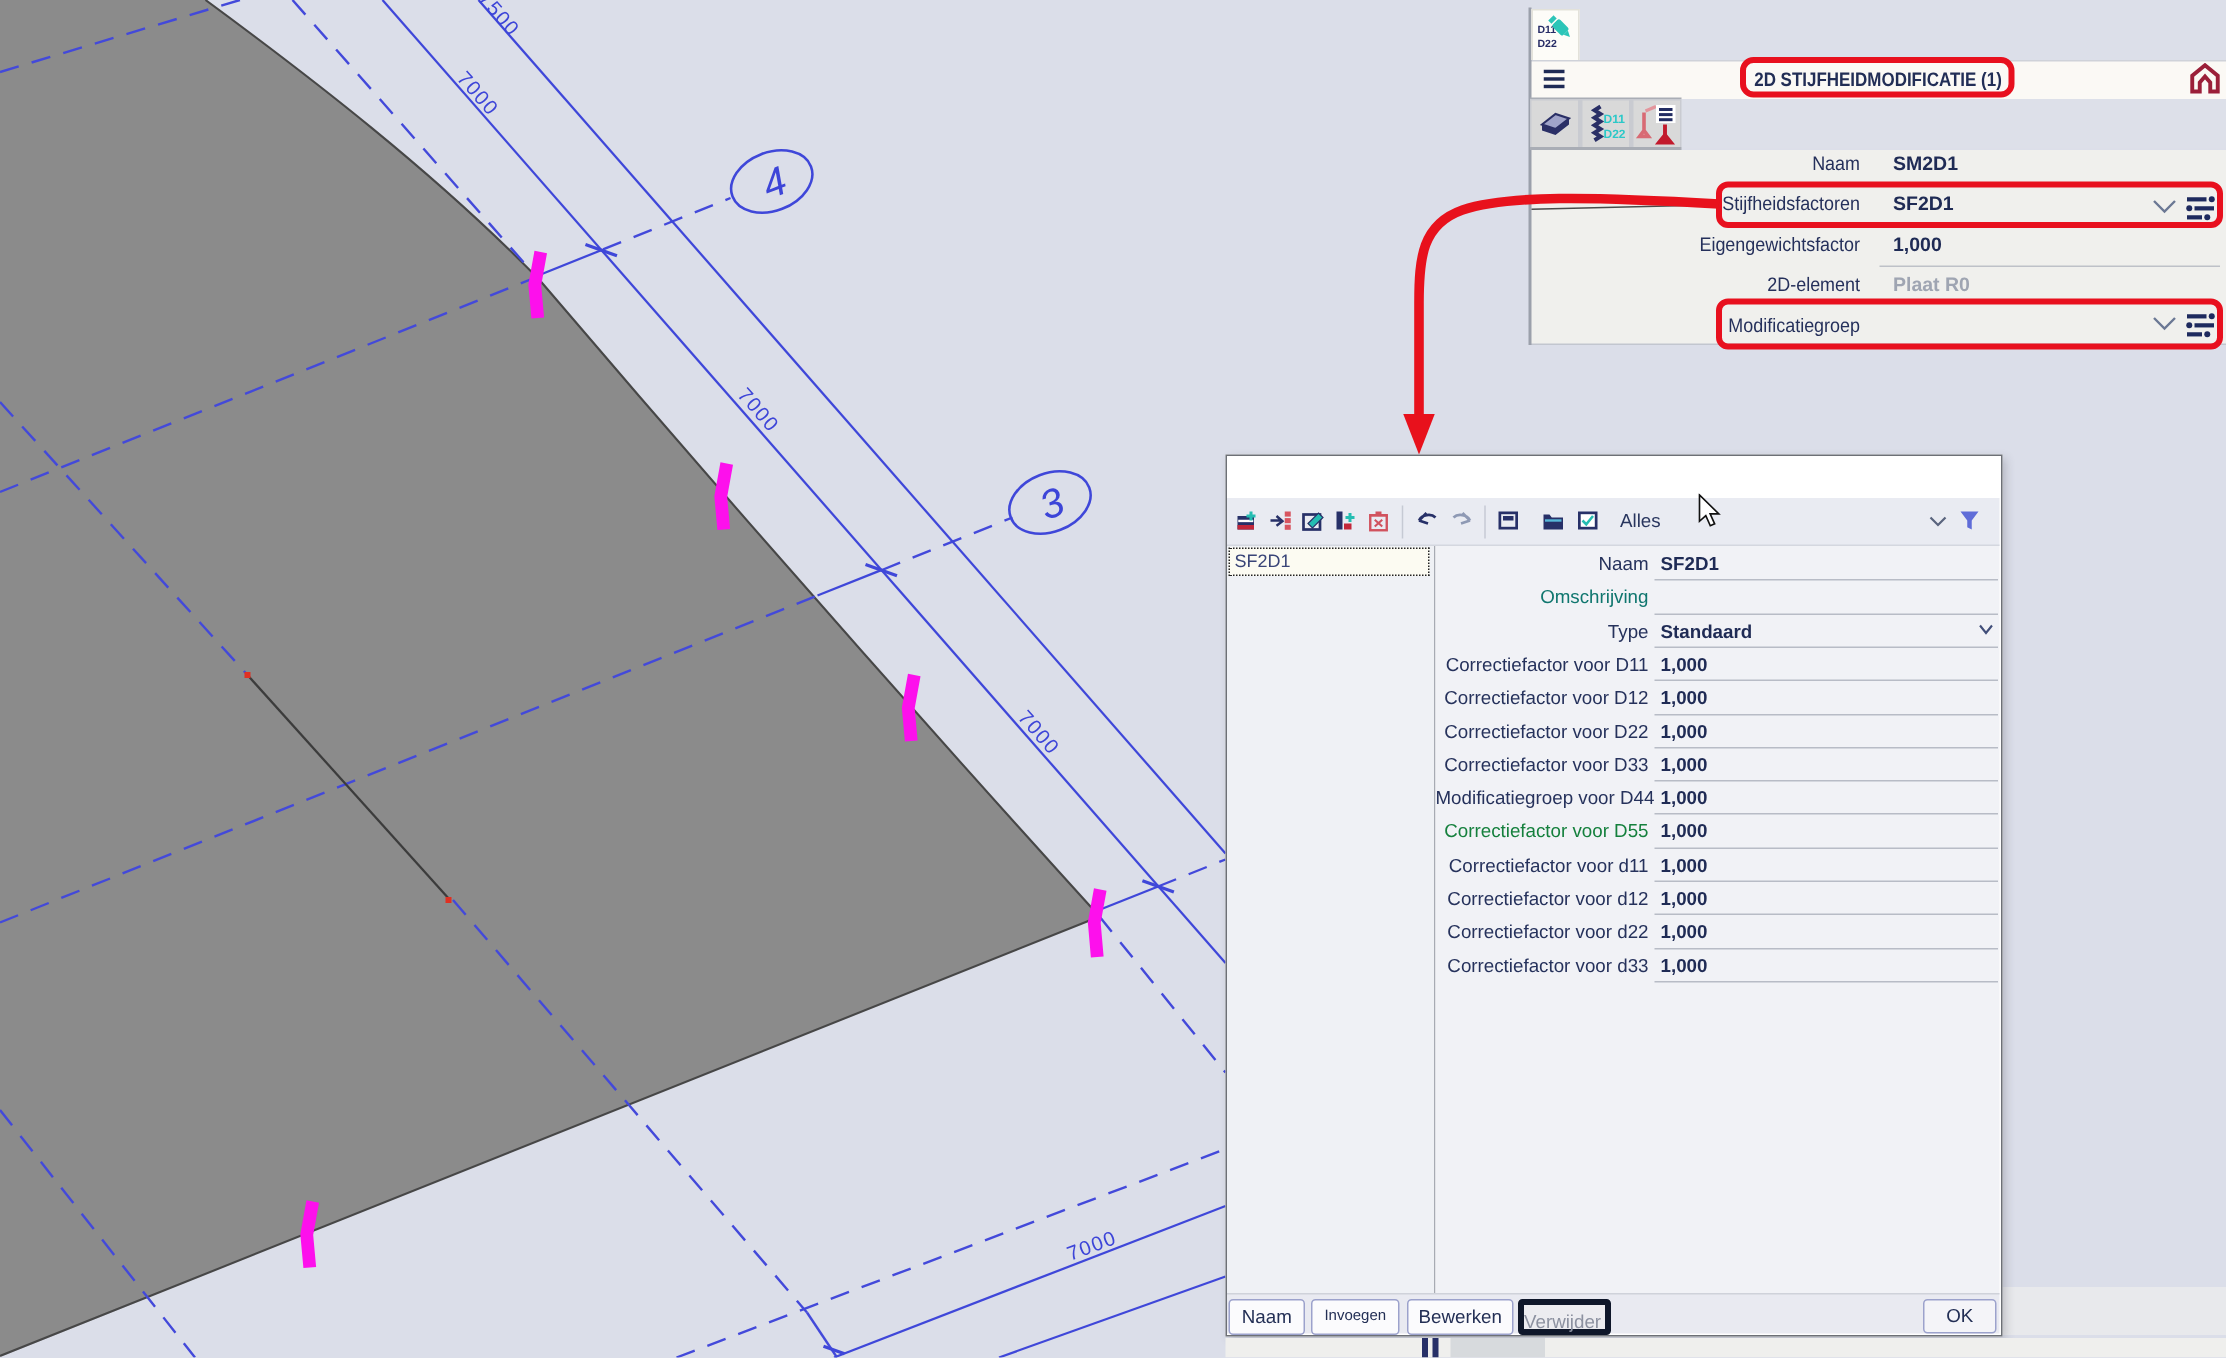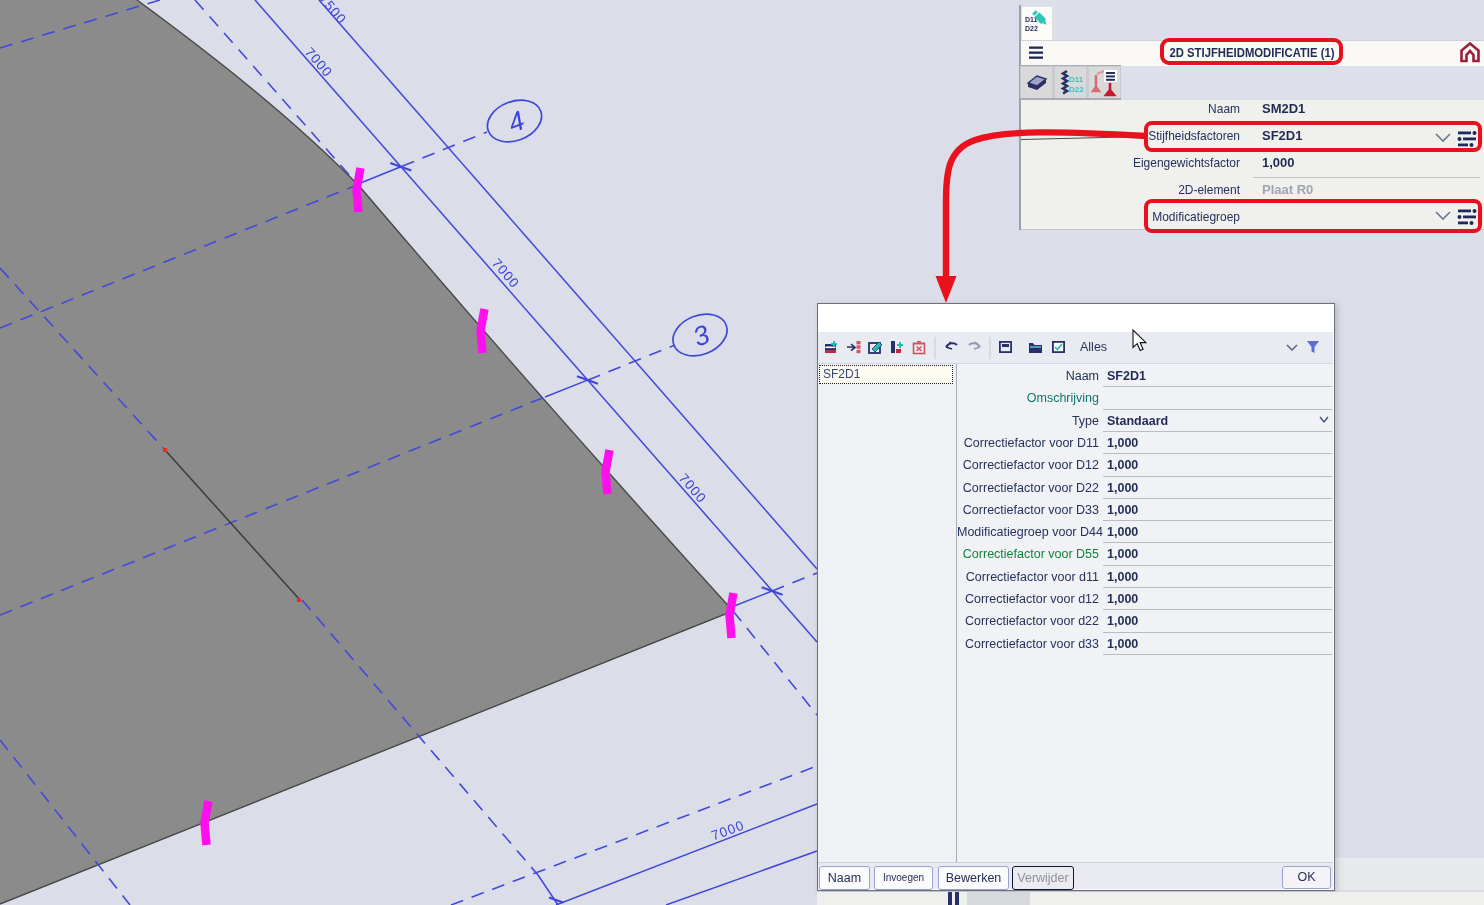--- a/index.html
+++ b/index.html
@@ -288,21 +288,21 @@
   <div class="abs" style="left:139px;top:328.6px;width:142px;height:22.3px;font-size:12.5px;color:#26325c;text-align:right;line-height:22.3px;white-space:nowrap">Correctiefactor voor d33</div>
   <div class="abs" style="left:289px;top:328.6px;height:22.3px;font-size:12.5px;font-weight:bold;color:#1f2b55;line-height:22.3px">1,000</div>
   <div class="abs" style="left:285px;top:349.9px;width:229px;height:1px;background:#b8bcc6"></div>
   <svg class="abs" style="left:500px;top:111px" width="12" height="10" viewBox="0 0 12 10">
         <path d="M2,2 L6,7 L10,2" stroke="#424f7a" stroke-width="1.4" fill="none"></path>
       </svg>
   <div class="abs" style="left:0;top:558px;width:515px;height:27px;background:#e9eaf1;border-top:1px solid #cfd2da"></div>
   <div class="abs" style="left:1px;top:562px;width:51px;height:24px;background:#fbfbfd;border:1px solid #9ca2cc;border-radius:3px;font-size:12.5px;color:#232f55;text-align:center;line-height:22px">Naam</div>
   <div class="abs" style="left:56px;top:562px;width:59px;height:24px;background:#fbfbfd;border:1px solid #9ca2cc;border-radius:3px;font-size:10px;color:#232f55;text-align:center;line-height:22px">Invoegen</div>
   <div class="abs" style="left:120px;top:562px;width:71px;height:24px;background:#fbfbfd;border:1px solid #9ca2cc;border-radius:3px;font-size:12.5px;color:#232f55;text-align:center;line-height:22px">Bewerken</div>
-  <div class="abs" style="left:194px;top:562px;width:62px;height:24px;background:#ececf0;border:1px solid #0f172a;border-radius:3px;font-size:12.5px;color:#8c91a0;text-align:center;line-height:22px">Verwijder</div>
+  <div class="abs" style="left:194px;top:562px;width:62px;height:24px;background:#ececf0;border:4px solid #0f172a;border-radius:3px;font-size:12.5px;color:#8c91a0;line-height:22px">Verwijder</div>
   <div class="abs" style="left:464px;top:562px;width:49px;height:23px;background:#f4f4f8;border:1px solid #9ca2cc;border-radius:3px;font-size:12.5px;color:#232f55;text-align:center;line-height:21px">OK</div>
 </div>
 
 <div class="abs" style="left:817px;top:891.5px;width:667px;height:13.5px;z-index:7;background:#efefed"></div>
 <div class="abs" style="left:967px;top:891.5px;width:63px;height:13.5px;z-index:8;background:#d7dadd"></div>
 <div class="abs" style="left:948px;top:892px;width:4px;height:13px;z-index:8;background:#273068"></div>
 <div class="abs" style="left:955px;top:892px;width:4px;height:13px;z-index:8;background:#273068"></div>
 <div class="abs" style="left:1334px;top:858px;width:150px;height:32px;z-index:5;background:#e8e9ec"></div>
 
 <svg class="abs" style="left:1132px;top:329px;z-index:9" width="20" height="24" viewBox="0 0 20 24">

